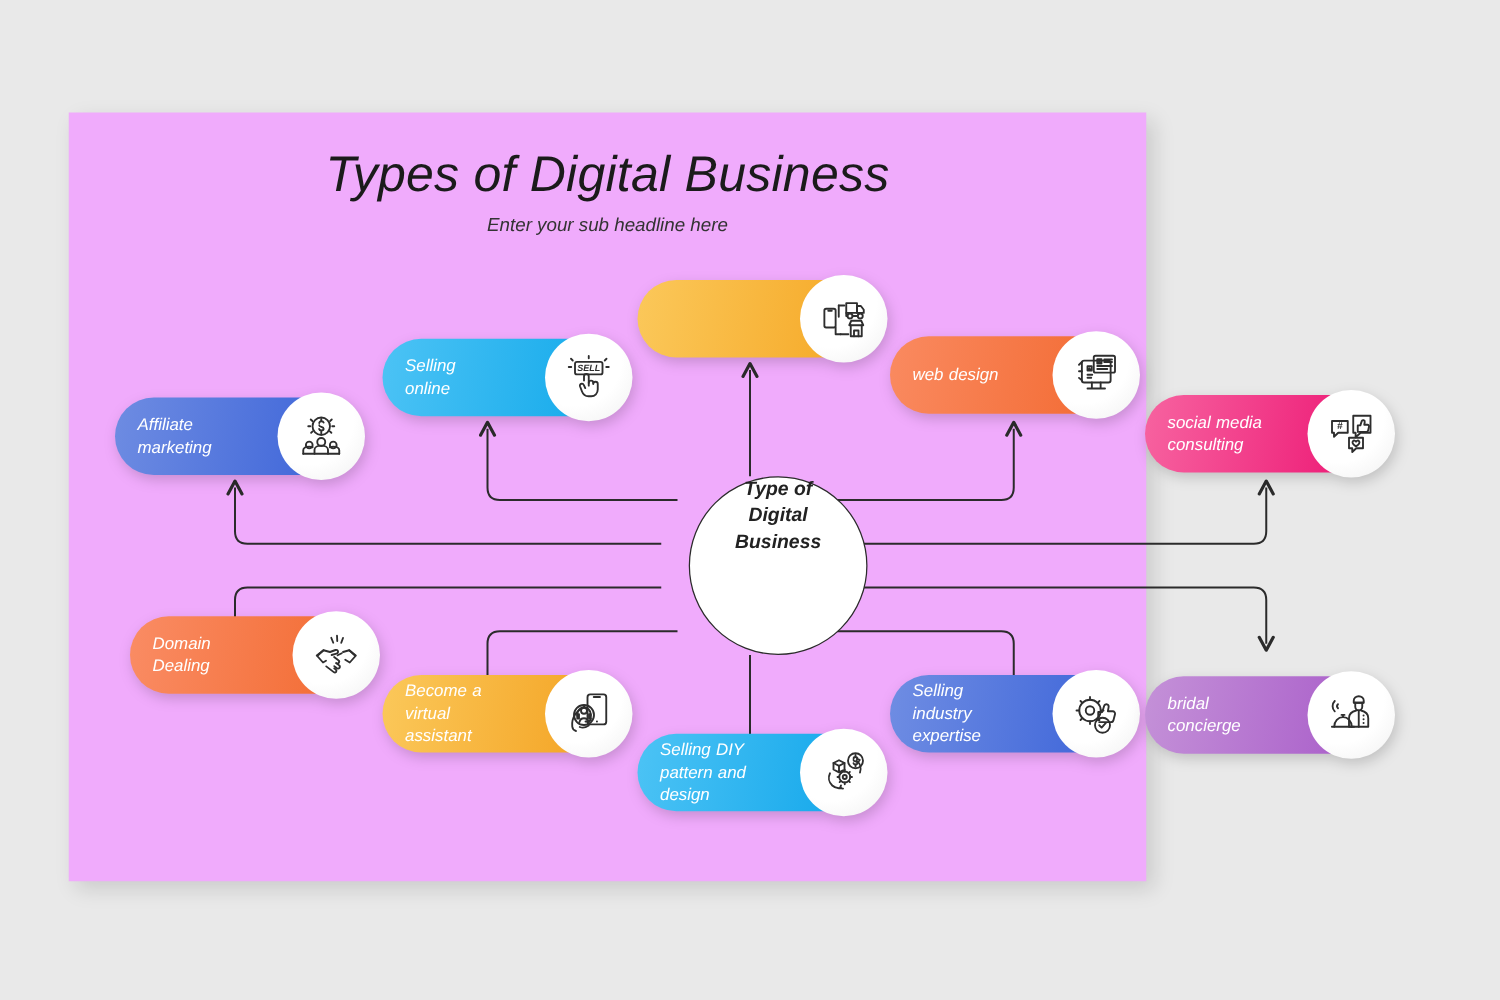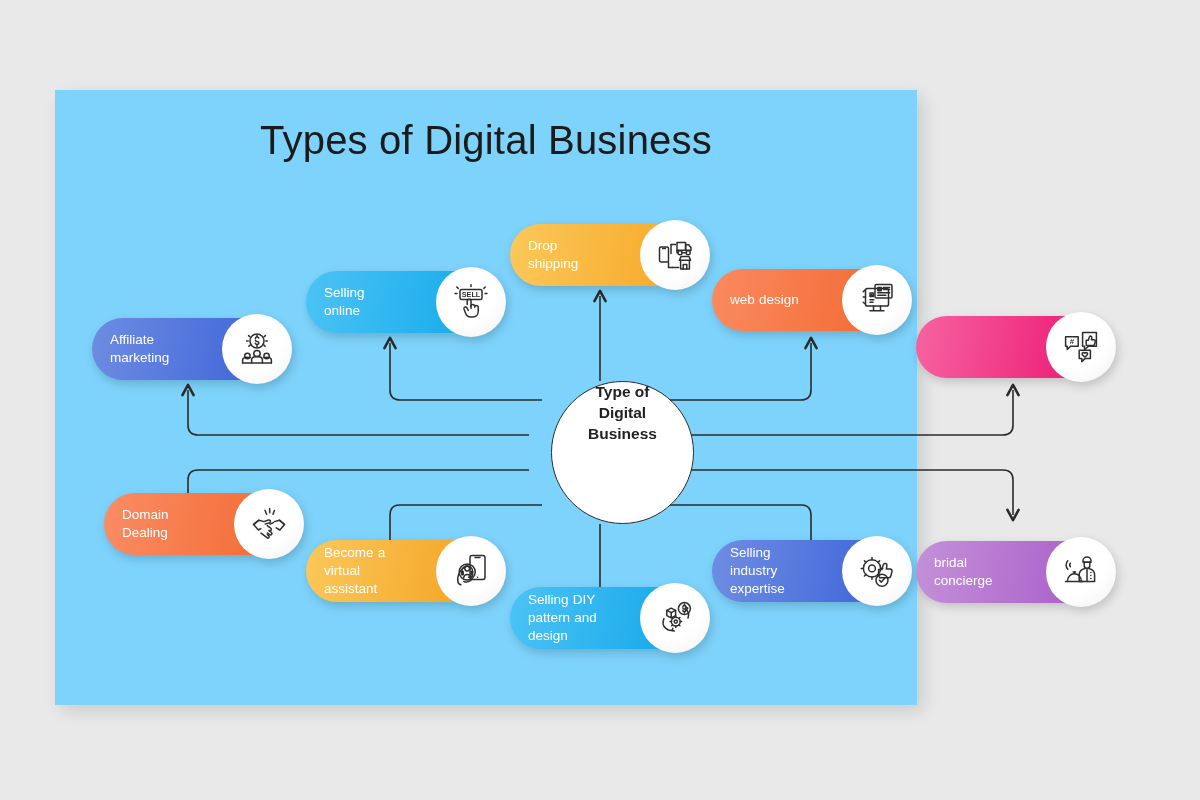--- a/index.html
+++ b/index.html
@@ -9,22 +9,23 @@
     font-family: "Liberation Sans", sans-serif;
     overflow: hidden;
   }
   #stage { position: relative; width: 1200px; height: 800px; }
 
   
   #slide {
     position: absolute;
     left: 55px; top: 90px;
     width: 862px; height: 615px;
-    background: #7dd3fc;
+    background: #f0abfc;
     box-shadow: 6px 6px 16px rgba(0,0,0,0.13);
+    font-style: italic;
   }
 
   
   #title {
     position: absolute; left: 0; top: 28px; width: 100%;
     text-align: center;
     font-size: 40px; font-weight: 400; color: #1b1b1b;
     letter-spacing: .2px;
   }
   #subtitle {
@@ -84,20 +85,21 @@
      stroke-linecap: round; stroke-linejoin: round; }
   .pill .iconwrap svg .fillblk { fill: #2e2e2e; stroke: none; }
 </style>
 </head>
 <body>
 
 <div id="stage">
   <div id="slide">
 
     <div id="title">Types of Digital Business</div>
+    <div id="subtitle">Enter your sub headline here</div>
 
     <svg id="wires" viewBox="0 0 1090 615">
       <defs>
         <marker id="ah" markerWidth="9" markerHeight="9" refX="4.2" refY="4.5" orient="auto" markerUnits="strokeWidth">
           <path d="M1,1 L7.4,4.5 L1,8" stroke="#2b2b2b" stroke-width="1.5" fill="none" stroke-linecap="round" stroke-linejoin="round"></path>
         </marker>
       </defs>
 
       <path d="M 474,345 L 143,345 Q 133,345 133,335 L 133,300" marker-end="url(#ah)"></path>
 
@@ -161,24 +163,20 @@
           <text x="20" y="15" font-size="7.2" font-family="Liberation Sans, sans-serif" text-anchor="middle" class="fillblk" font-weight="bold">SELL</text>
           <path d="M7.2 6.4l-1.4-1.4M20 4.6V2.8M32.8 6.4l1.4-1.4M6 11.6H4M36 11.6h-2"></path>
           <path d="M16.2 22.4v-3.3a1.9 1.9 0 0 1 3.8 0v7.4"></path>
           <path d="M20 24.3c0-1 .8-1.8 1.8-1.8s1.8.8 1.8 1.8"></path>
           <path d="M23.6 25.2c0-1 .8-1.8 1.8-1.8s1.8.8 1.8 1.8v4.4c0 3-2.2 5.4-5.2 5.4h-2.2c-2.6 0-4.4-1.6-5.2-3.8l-1.6-4.2c-.3-.9.2-1.8 1.1-2 .8-.2 1.6.2 1.9.9l1.2 2.6"></path>
         </svg>
       </div>
     </div>
 
     <div class="pill" style="left: 455px; top: 134px; background: linear-gradient(100deg, rgb(251, 200, 90) 0%, rgb(245, 166, 35) 100%);">
-      <div class="label">
-        <div>Drop</div>
-        <div>shipping</div>
-      </div>
       <div class="iconwrap">
         <svg viewBox="0 0 40 40">
           <rect x="4.5" y="12" width="9" height="15" rx="1.4"></rect>
           <path d="M7.6 13.6h2.8"></path>
           <path d="M22 7.5h8.6v7.8H22z"></path>
           <path d="M30.6 9.8h3.1l2.3 3v2.5h-5.4z"></path>
           <circle cx="25" cy="17.8" r="2"></circle>
           <circle cx="33.2" cy="17.8" r="2"></circle>
           <path d="M27 17.8h4.2M22 15.3v2.5h1"></path>
           <path d="M16 9.4h4.5"></path>
@@ -206,20 +204,24 @@
           <path d="M26.4 7.6h6.2M26.4 9.6h6.2M20.8 12.8h11.8M20.8 15.2h8"></path>
           <path d="M21.6 10.2l.9-1.2.8 1M23.3 8.1h.1"></path>
           <path d="M13 13h3.4v3.4H13z"></path>
           <path d="M13.4 16l1.1-1.4 1 1.2"></path>
           <path d="M13 19.8h3.8M13 22.2h3"></path>
         </svg>
       </div>
     </div>
 
     <div class="pill" style="left: 861px; top: 226px; background: linear-gradient(100deg, rgb(247, 99, 160) 0%, rgb(236, 18, 113) 100%);">
+      <div class="label">
+        <div>social media</div>
+        <div>consulting</div>
+      </div>
       <div class="iconwrap">
         <svg viewBox="0 0 40 40">
           <path d="M4.6 9.8h12.6v9.4H9.6l-3.4 3.2v-3.2H4.6z"></path>
           <text x="10.9" y="16.6" font-size="8" font-family="Liberation Sans, sans-serif" text-anchor="middle" class="fillblk" font-weight="bold">#</text>
           <path d="M21.6 5.6h13.8v13.6h-7.9l-4 3.6v-3.6h-1.9z"></path>
           <path d="M25.2 13.3v4.2M25.2 13.3h2.1l1-3.2c.2-.7.9-1.1 1.6-.9.6.2 1 .8.9 1.4l-.4 2.2h2.6c.8 0 1.4.8 1.2 1.6l-.7 3c-.1.6-.7 1.1-1.4 1.1h-6.9"></path>
           <path d="M18.2 23.2h11.2v8.4h-5.4l-3.2 3v-3h-2.6z"></path>
           <path d="M23.8 30.1c-2.6-1.8-3.4-3.1-2.4-4.2.7-.8 1.8-.5 2.4.4.6-.9 1.7-1.2 2.4-.4 1 1.1.2 2.4-2.4 4.2z"></path>
         </svg>
       </div>

